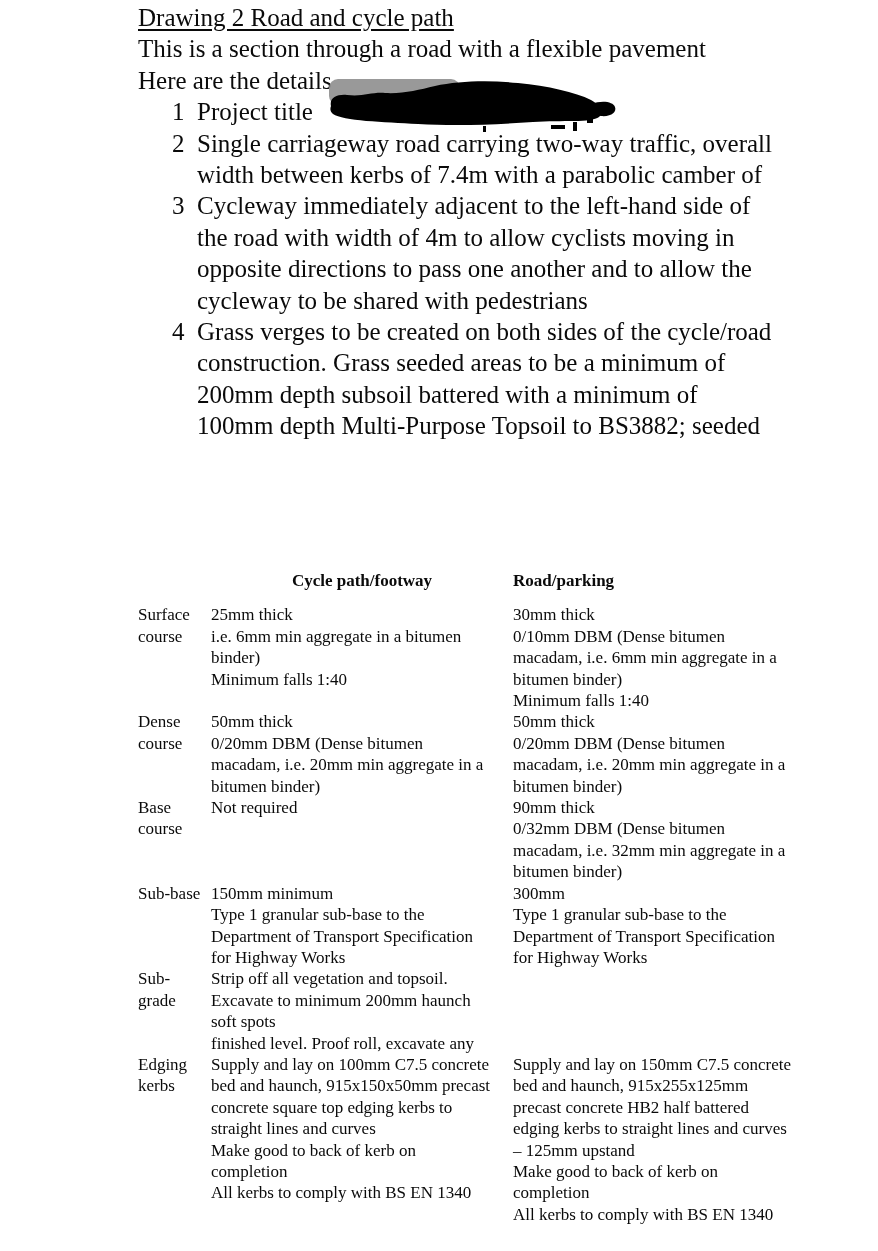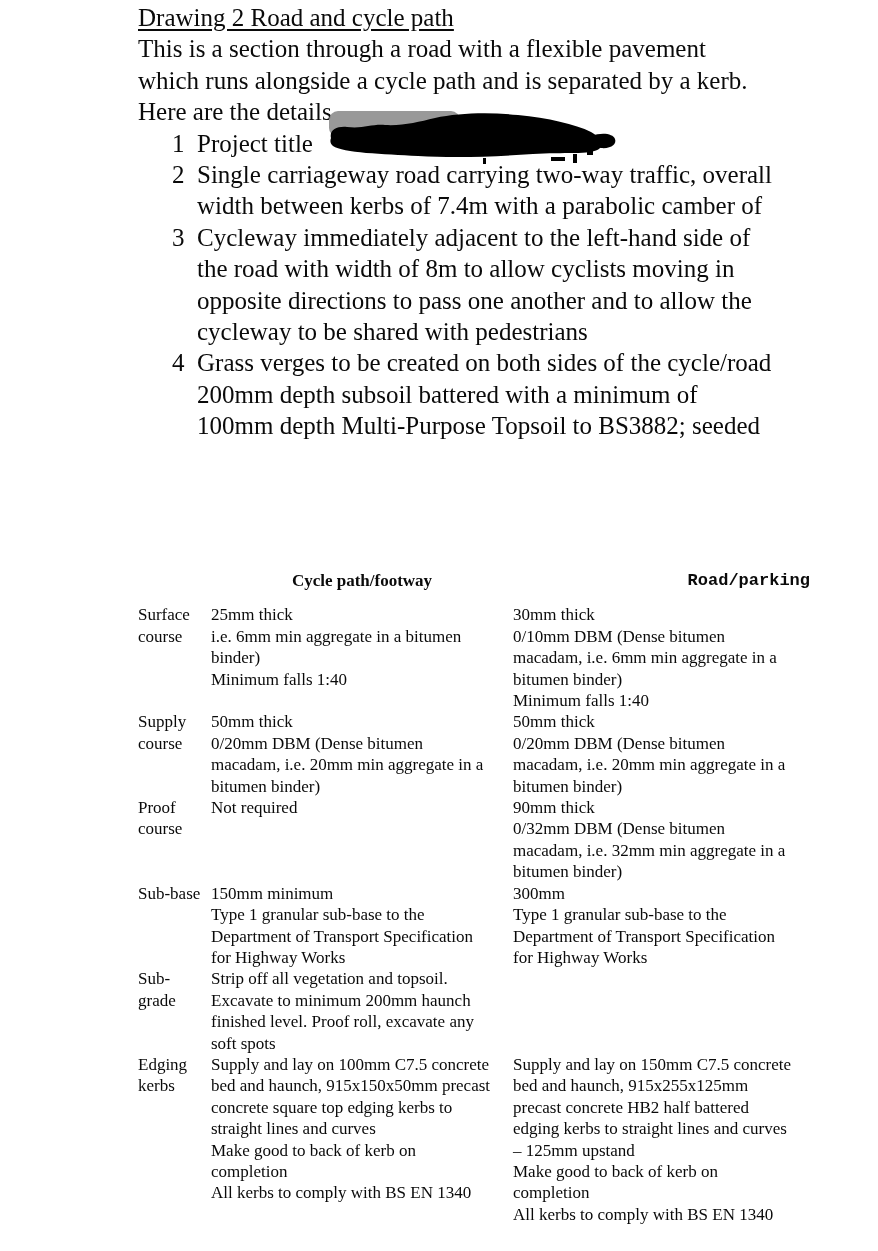--- a/index.html
+++ b/index.html
@@ -33,34 +33,33 @@
   .spec-table{
     position:absolute;left:138px;top:570px;
     font-size:17px;line-height:21.4px;
   }
   .t-header{
     display:grid;grid-template-columns:73px 302px 297px;
     font-weight:bold;
     margin-bottom:13px;
   }
   .t-header .h1{grid-column:2;text-align:center;}
-  .t-header .h2{grid-column:3;text-align:right;font-family:Liberation Mono, monospace;}
+  .t-header .h2{grid-column:3;text-align:left;}
   .t-row{display:grid;grid-template-columns:73px 302px 297px;}
   .t-cell div{white-space:nowrap;}
 </style>
 </head>
 <body>
 
 <div class="page">
 
   <div class="body-text">
     <div class="doc-title">Drawing 2 Road and cycle path</div>
     <div>
         <div>This is a section through a road with a flexible pavement</div>
-        <div>which runs alongside a cycle path and is separated by a kerb.</div>
         <div>Here are the details</div>
       </div>
     <div>
         <div class="list-item">
           <div class="item-num">1</div>
           <div>
             <div class="redact-line"><span>Project title </span><span class="redact-gap"></span><span>’</span><svg class="redact-svg" width="320" height="64" viewBox="0 0 320 64">
                 <rect x="6" y="5" width="131" height="26" rx="9" fill="#909090" opacity="0.92"></rect>
                 <path fill="#000000" d="M8,32 C6,24 14,20 24,21 C40,23 48,18 62,19 C80,20 95,16 112,12 C135,7 165,6 195,9 C225,12 252,18 268,26 C278,32 282,38 276,43 C268,49 240,46 210,48 C170,51 130,52 95,50 C60,48 20,47 10,40 C7,37 7,35 8,32 Z"></path>
                 <path fill="#000000" d="M268,30 C280,26 290,28 292,33 C294,38 288,43 278,42 C271,41 265,36 268,30 Z"></path>
@@ -75,29 +74,30 @@
           <div class="item-num">2</div>
           <div>
             <div><span>Single carriageway road carrying two-way traffic, overall</span></div>
             <div><span>width between kerbs of 7.4m with a parabolic camber of</span></div>
           </div>
         </div>
         <div class="list-item">
           <div class="item-num">3</div>
           <div>
             <div><span>Cycleway immediately adjacent to the left-hand side of</span></div>
-            <div><span>the road with width of 8m to allow cyclists moving in</span></div>
+            <div><span>the road with width of 4m to allow cyclists moving in</span></div>
             <div><span>opposite directions to pass one another and to allow the</span></div>
             <div><span>cycleway to be shared with pedestrians</span></div>
           </div>
         </div>
         <div class="list-item">
           <div class="item-num">4</div>
           <div>
             <div><span>Grass verges to be created on both sides of the cycle/road</span></div>
+            <div><span>construction. Grass seeded areas to be a minimum of</span></div>
             <div><span>200mm depth subsoil battered with a minimum of</span></div>
             <div><span>100mm depth Multi-Purpose Topsoil to BS3882; seeded</span></div>
           </div>
         </div>
       </div>
   </div>
 
   <div class="spec-table">
     <div class="t-header">
       <div class="h1">Cycle path/footway</div>
@@ -118,39 +118,39 @@
           <div class="t-cell">
             <div>30mm thick</div>
             <div>0/10mm DBM (Dense bitumen</div>
             <div>macadam, i.e. 6mm min aggregate in a</div>
             <div>bitumen binder)</div>
             <div>Minimum falls 1:40</div>
           </div>
         </div>
         <div class="t-row">
           <div class="t-cell">
-            <div>Supply</div>
+            <div>Dense</div>
             <div>course</div>
           </div>
           <div class="t-cell">
             <div>50mm thick</div>
             <div>0/20mm DBM (Dense bitumen</div>
             <div>macadam, i.e. 20mm min aggregate in a</div>
             <div>bitumen binder)</div>
           </div>
           <div class="t-cell">
             <div>50mm thick</div>
             <div>0/20mm DBM (Dense bitumen</div>
             <div>macadam, i.e. 20mm min aggregate in a</div>
             <div>bitumen binder)</div>
           </div>
         </div>
         <div class="t-row">
           <div class="t-cell">
-            <div>Proof</div>
+            <div>Base</div>
             <div>course</div>
           </div>
           <div class="t-cell">
             <div>Not required</div>
           </div>
           <div class="t-cell">
             <div>90mm thick</div>
             <div>0/32mm DBM (Dense bitumen</div>
             <div>macadam, i.e. 32mm min aggregate in a</div>
             <div>bitumen binder)</div>
@@ -174,22 +174,22 @@
           </div>
         </div>
         <div class="t-row">
           <div class="t-cell">
             <div>Sub-</div>
             <div>grade</div>
           </div>
           <div class="t-cell">
             <div>Strip off all vegetation and topsoil.</div>
             <div>Excavate to minimum 200mm haunch</div>
+            <div>soft spots</div>
             <div>finished level. Proof roll, excavate any</div>
-            <div>soft spots</div>
           </div>
           <div class="t-cell"></div>
         </div>
         <div class="t-row">
           <div class="t-cell">
             <div>Edging</div>
             <div>kerbs</div>
           </div>
           <div class="t-cell">
             <div>Supply and lay on 100mm C7.5 concrete</div>

